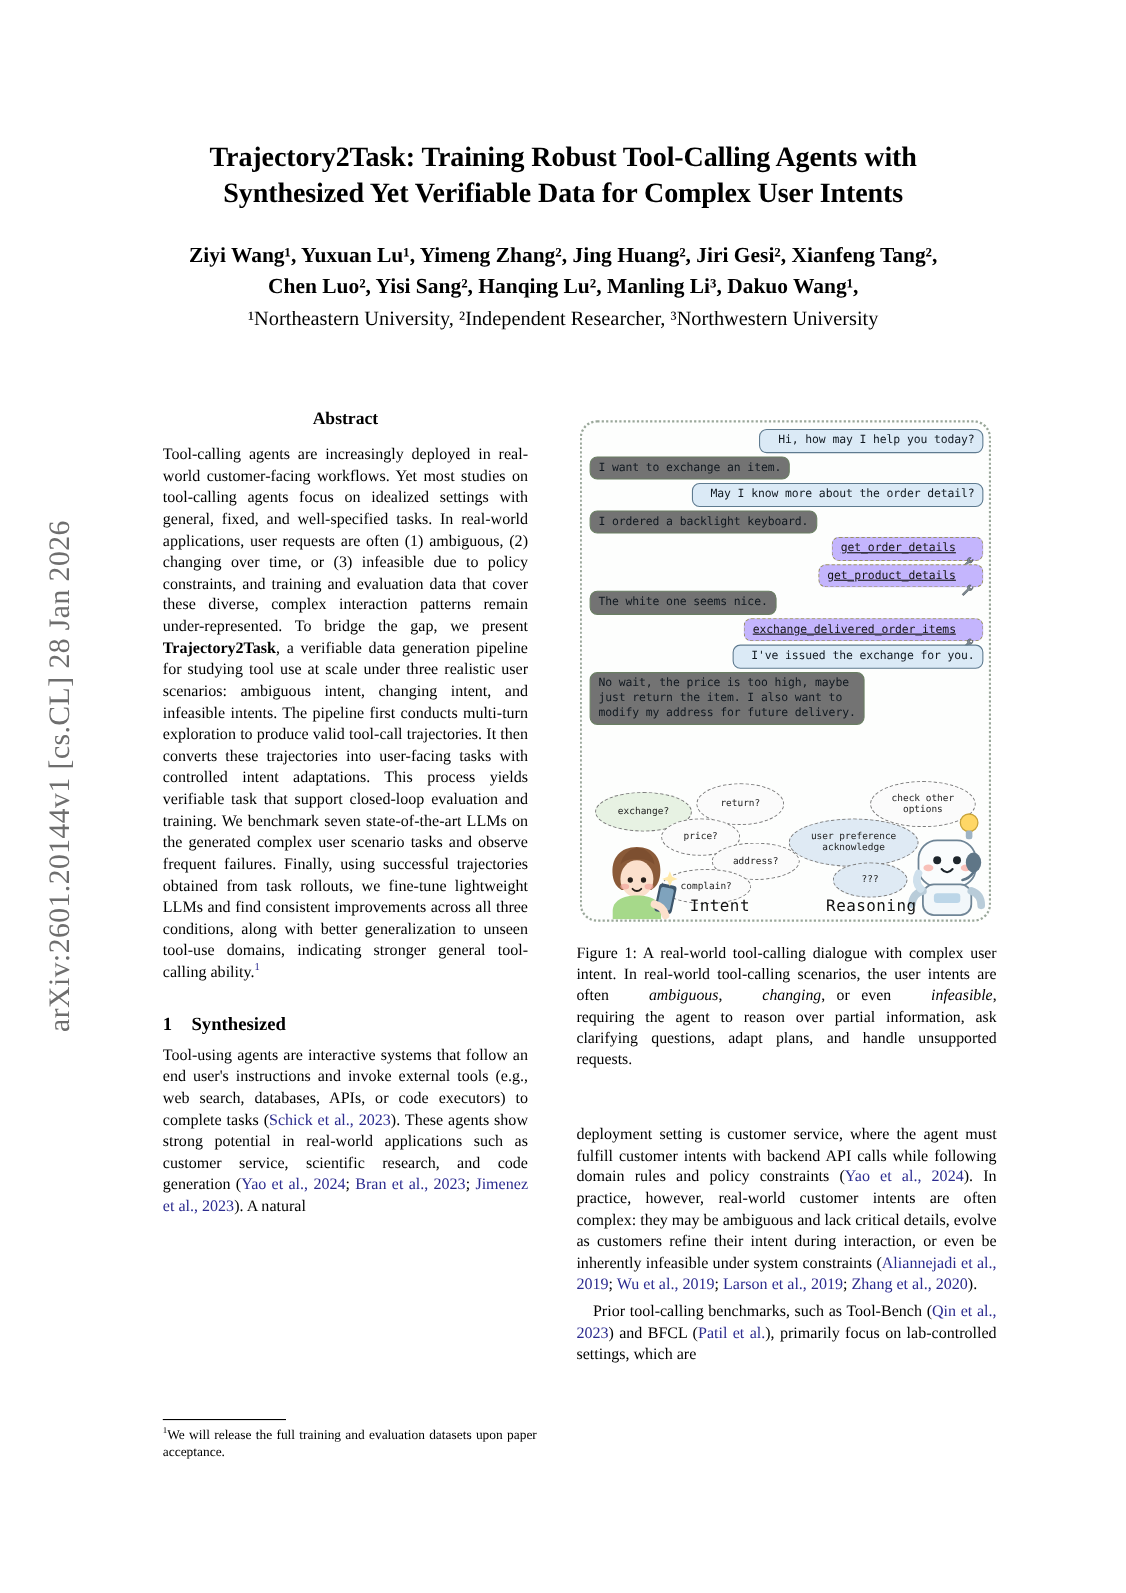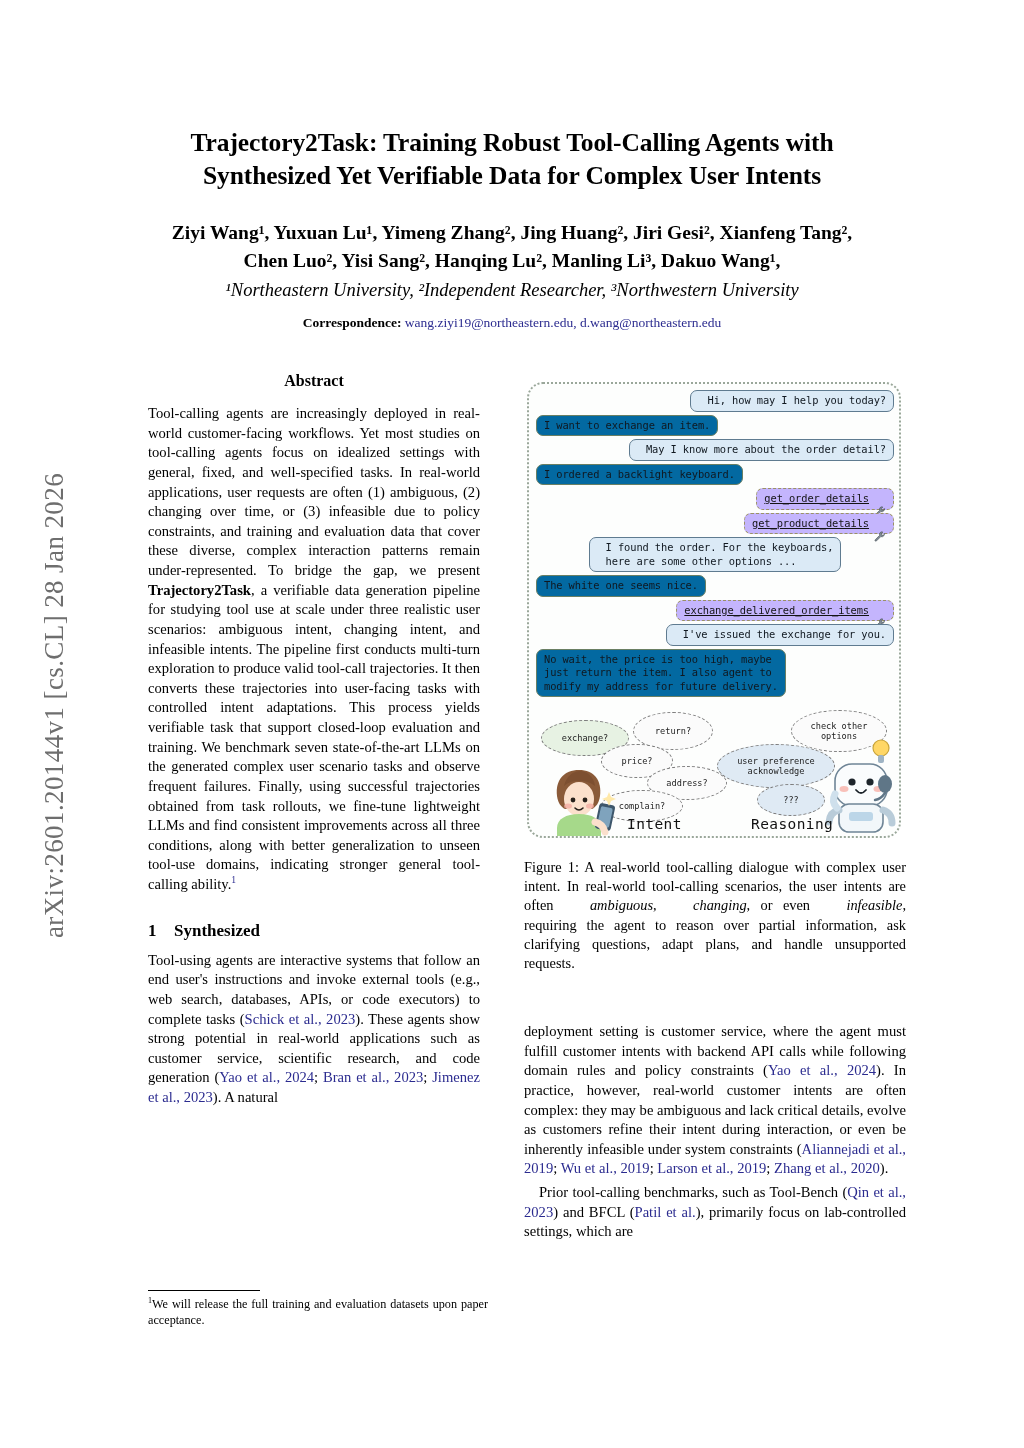--- a/index.html
+++ b/index.html
@@ -68,21 +68,20 @@
     margin-top: 27px;
     font-size: 19.5px;
     font-weight: bold;
     line-height: 1.40;
   }
   #affiliations {
     margin-top: 4px;
     font-size: 18.5px;
     font-weight: normal;
     line-height: 1.35;
-    font-style: italic;
   }
   #correspondence {
     margin-top: 11px;
     font-size: 13.5px;
     line-height: 1.3;
   }
   #correspondence .corr-label { font-weight: bold; }
   #correspondence .corr-mails { color: #2b2b8f; }
   sup { font-size: 0.66em; vertical-align: super; line-height: 0; }
 
@@ -177,21 +176,21 @@
     white-space: pre-line;
     letter-spacing: -0.1px;
   }
   .bubble.agent {
     background: #dbeaf6;
     border: 1.3px solid #5f7b90;
     color: #101820;
     padding-left: 16px;
   }
   .bubble.user {
-    background: #0369a1;
+    background: #737373;
     border: 1.3px solid #6a7f63;
     color: #101820;
   }
   .bubble.tool {
     background: #c4b5fd;
     border: 1.4px dashed #9a9166;
     color: #141414;
     display: flex;
     align-items: center;
     gap: 5px;
@@ -274,24 +273,20 @@
     <div id="authors">
       <div>
         <span>Ziyi Wang¹, Yuxuan Lu¹, Yimeng Zhang², Jing Huang², Jiri Gesi², Xianfeng Tang²,</span>
       </div>
       <div>
         <span>Chen Luo², Yisi Sang², Hanqing Lu², Manling Li³, Dakuo Wang¹,</span>
       </div>
       <div id="affiliations">¹Northeastern University, ²Independent Researcher, ³Northwestern University</div>
     </div>
 
-    <div id="correspondence">
-      <span class="corr-label">Correspondence:</span>
-      <span class="corr-mails">wang.ziyi19@northeastern.edu, d.wang@northeastern.edu</span>
-    </div>
   </div>
 
   <div class="col-left">
     <h2 class="section-head">Abstract</h2>
 
     <p class="body"><span>Tool-calling agents are increasingly deployed in real-world customer-facing workflows. Yet most studies on tool-calling agents focus on idealized settings with general, fixed, and well-specified tasks. In real-world applications, user requests are often (1) ambiguous, (2) changing over time, or (3) infeasible due to policy constraints, and training and evaluation data that cover these diverse, complex interaction patterns remain under-represented. To bridge the gap, we present </span><span class="bold">Trajectory2Task</span><span>, a verifiable data generation pipeline for studying tool use at scale under three realistic user scenarios: ambiguous intent, changing intent, and infeasible intents. The pipeline first conducts multi-turn exploration to produce valid tool-call trajectories. It then converts these trajectories into user-facing tasks with controlled intent adaptations. This process yields verifiable task that support closed-loop evaluation and training. We benchmark seven state-of-the-art LLMs on the generated complex user scenario tasks and observe frequent failures. Finally, using successful trajectories obtained from task rollouts, we fine-tune lightweight LLMs and find consistent improvements across all three conditions, along with better generalization to unseen tool-use domains, indicating stronger general tool-calling ability.</span><sup class="cite">1</sup></p>
 
     <h2 class="sec-numbered" style="margin-top:26px;"><span class="secnum">1</span><span>Synthesized</span></h2>
 
     <p class="body"><span>Tool-using agents are interactive systems that follow an end user's instructions and invoke external tools (e.g., web search, databases, APIs, or code executors) to complete tasks (</span><span class="cite">Schick et al., 2023</span><span>). These agents show strong potential in real-world applications such as customer service, scientific research, and code generation (</span><span class="cite">Yao et al., 2024</span><span>; </span><span class="cite">Bran et al., 2023</span><span>; </span><span class="cite">Jimenez et al., 2023</span><span>). A natural</span></p>
@@ -337,24 +332,20 @@
         <div class="bubble tool">
           <span>get_product_details</span>
           <span class="wrench">
             <svg viewBox="0 0 24 24" width="12" height="12" aria-hidden="true">
                 <path d="M20.3 4.6a5 5 0 0 1-6.6 6.6L5.2 19.7a1.8 1.8 0 1 1-2.5-2.5l8.5-8.5a5 5 0 0 1 6.6-6.6l-3 3 .6 2.9 2.9.6 3-3z" fill="#7e8a93" stroke="#3c454b" stroke-width="1"></path>
               </svg>
           </span>
         </div>
       </div>
 
-      <div class="bubble-row center">
-        <div class="bubble agent">I found the order. For the keyboards,
-here are some other options ...</div>
-      </div>
 
       <div class="bubble-row left">
         <div class="bubble user">The white one seems nice.</div>
       </div>
 
       <div class="bubble-row right">
         <div class="bubble tool">
           <span>exchange_delivered_order_items</span>
           <span class="wrench">
             <svg viewBox="0 0 24 24" width="12" height="12" aria-hidden="true">
@@ -363,21 +354,21 @@
           </span>
         </div>
       </div>
 
       <div class="bubble-row right">
         <div class="bubble agent">I've issued the exchange for you.</div>
       </div>
 
       <div class="bubble-row left">
         <div class="bubble user">No wait, the price is too high, maybe
-just return the item. I also agent to
+just return the item. I also want to
 modify my address for future delivery.</div>
       </div>
 
     </div>
 
     <div id="illus">
 
       <div class="think greenish" style="left:12px; top:16px; width:74px; height:26px;">exchange?</div>
       <div class="think plain" style="left:104px; top:8px; width:66px; height:28px;">return?</div>
       <div class="think plain" style="left:72px; top:40px; width:58px; height:24px;">price?</div>

